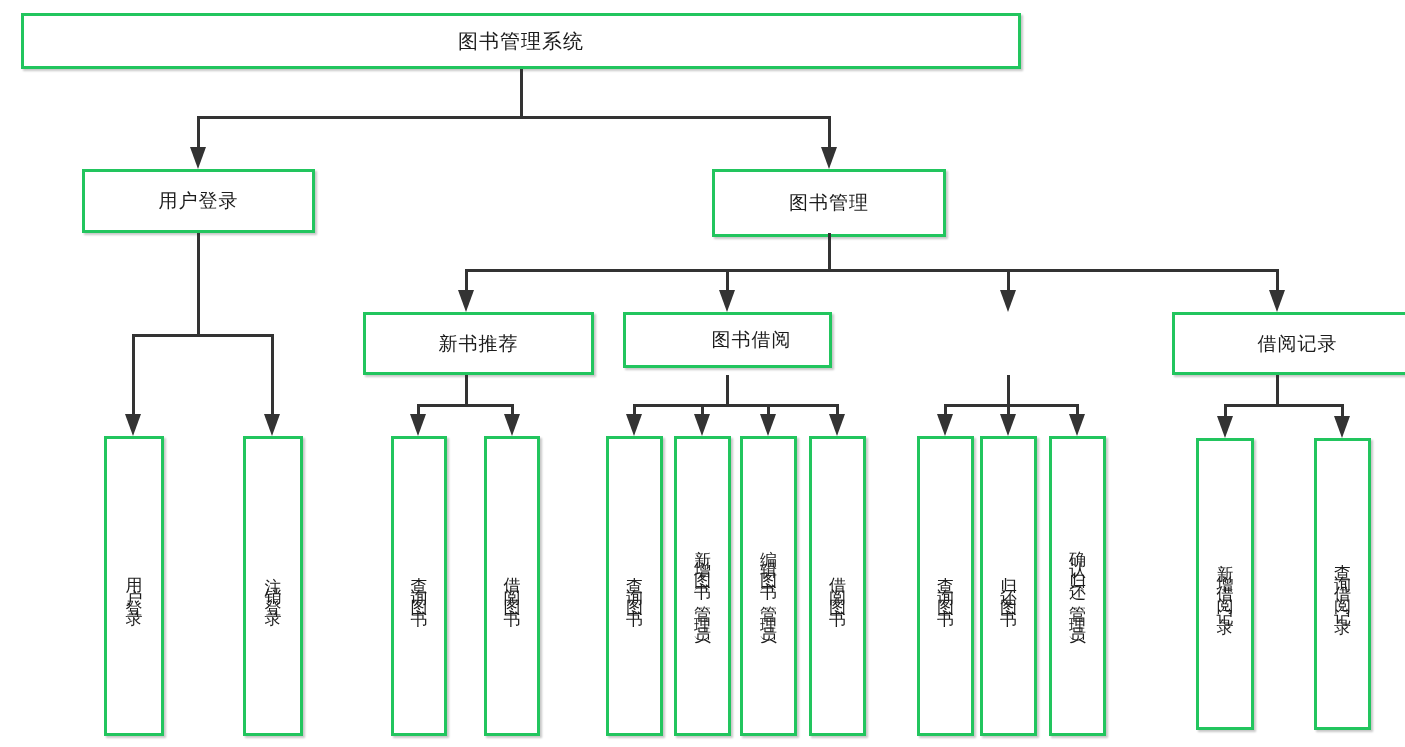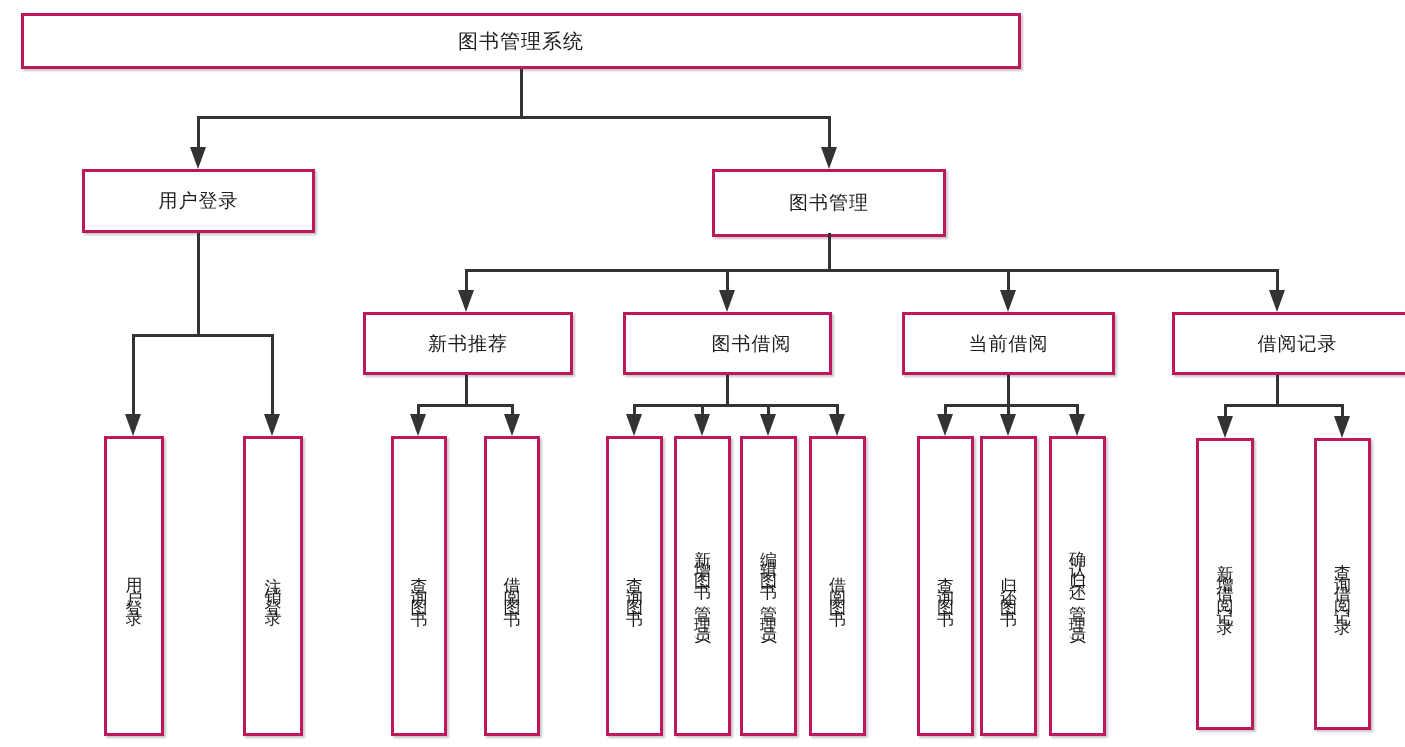--- a/index.html
+++ b/index.html
@@ -12,21 +12,21 @@
     position: relative;
     width: 1405px;
     height: 747px;
     background: #ffffff;
     overflow: hidden;
     color: #1c1c1c;
   }
   .node {
     position: absolute;
     box-sizing: border-box;
-    border: 3px solid #be185d;
+    border: 3px solid #22c55e;
     background: #ffffff;
     display: flex;
     align-items: center;
     justify-content: center;
     box-shadow: 2px 2px 2px rgba(0,0,0,0.22);
   }
   .node.hlabel {
     font-size: 19px;
     letter-spacing: 1px;
     color: #1c1c1c;
@@ -76,28 +76,25 @@
     <span>图书管理系统</span>
   </div>
 
   <div class="node hlabel" style="left:82px; top:169px; width:233px; height:64px;">
     <span>用户登录</span>
   </div>
   <div class="node hlabel" style="left:712px; top:169px; width:234px; height:68px;">
     <span>图书管理</span>
   </div>
 
-  <div class="node hlabel" style="left:363px; top:312px; width:210px; height:63px;">
+  <div class="node hlabel" style="left:363px; top:312px; width:231px; height:63px;">
     <span>新书推荐</span>
   </div>
-  <div class="node hlabel" style="left:623px; top:312px; width:209px; height:63px;padding-left:48px;">
+  <div class="node hlabel" style="left:623px; top:312px; width:209px; height:56px;padding-left:48px;">
     <span>图书借阅</span>
-  </div>
-  <div class="node hlabel" style="left:902px; top:312px; width:213px; height:63px;">
-    <span>当前借阅</span>
   </div>
   <div class="node hlabel" style="left:1172px; top:312px; width:251px; height:63px;">
     <span>借阅记录</span>
   </div>
 
   <div class="node" style="left:104px; top:436px; width:60px; height:300px;">
     <span class="vtext">用户登录</span>
   </div>
   <div class="node" style="left:243px; top:436px; width:60px; height:300px;">
     <span class="vtext">注销登录</span>

